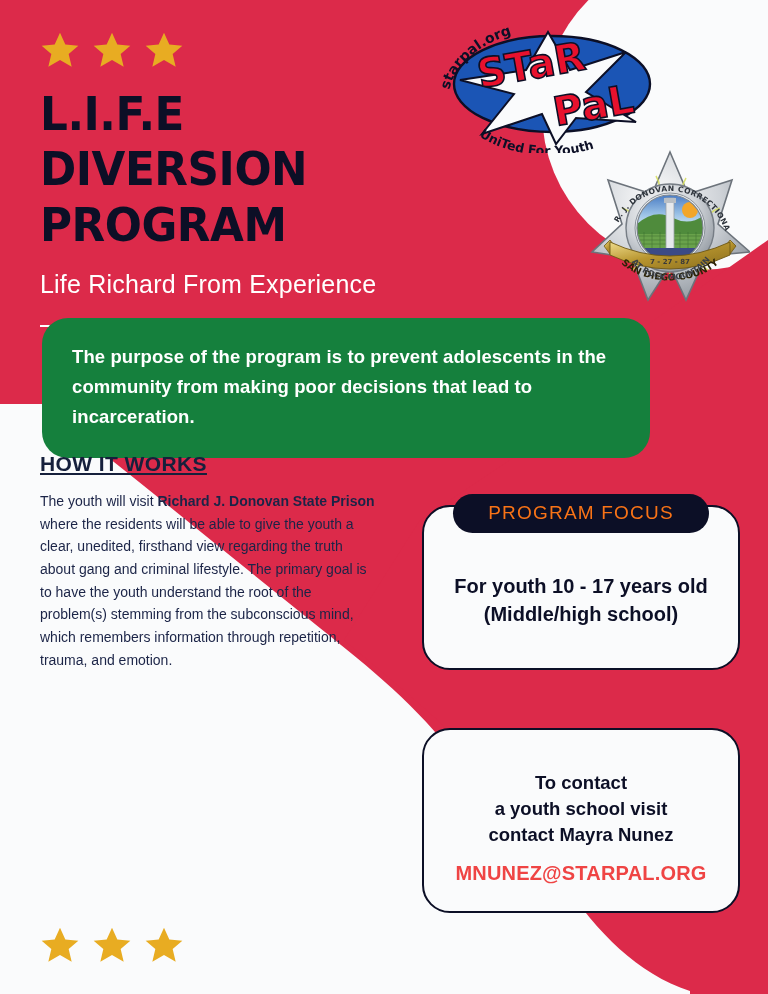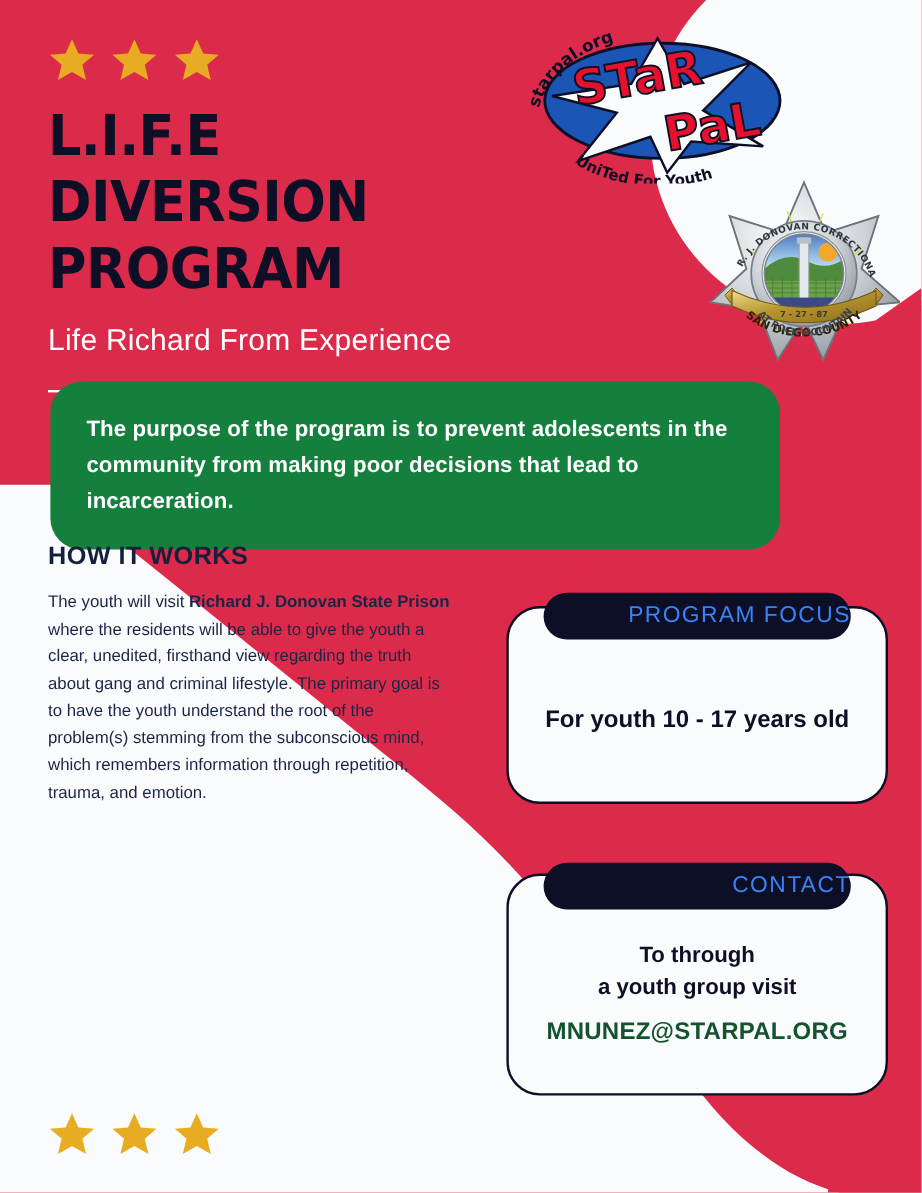--- a/index.html
+++ b/index.html
@@ -117,20 +117,21 @@
     left: 40px;
     top: 452px;
     width: 335px;
   }
   .how-heading {
     margin: 0 0 14px 0;
     color: #16203C;
     font-size: 21px;
     font-weight: bold;
     letter-spacing: 0.4px;
+    text-decoration: underline;
   }
   .how-para {
     margin: 0 0 18px 0;
     color: #1B2447;
     font-size: 14px;
     line-height: 1.62;
     font-weight: normal;
   }
   .how-para:last-child { margin-bottom: 0; }
   .how-para b { font-weight: bold; }
@@ -158,25 +159,25 @@
     left: 422px;
     top: 728px;
     width: 318px;
     height: 185px;
     padding: 30px 18px 16px 18px;
   }
   .card-pill {
     position: absolute;
     background: #0C0F26;
     border-radius: 22px;
-    color: #3b82f6;
+    color: #f97316;
     font-size: 19px;
     font-weight: normal;
     letter-spacing: 1.2px;
-    text-align: right;
+    text-align: center;
     padding: 8px 0 9px 0;
   }
   .pill-focus {
     left: 453px;
     top: 494px;
     width: 256px;
   }
   .pill-contact {
     left: 453px;
     top: 719px;
@@ -192,21 +193,21 @@
   }
   .contact-line {
     margin: 0;
     color: #0C0F26;
     font-size: 18.5px;
     line-height: 1.4;
     font-weight: bold;
   }
   .contact-email {
     margin: 14px 0 0 0;
-    color: #14532d;
+    color: #ef4444;
     font-size: 20px;
     font-weight: bold;
     letter-spacing: 0.2px;
   }
 </style>
 </head>
 <body>
 
 <div class="poster">
 
@@ -355,32 +356,33 @@
   </div>
 
   <div class="how-section">
     <h2 class="how-heading">HOW IT WORKS</h2>
     <p class="how-para"><span>The youth will visit </span><b>Richard J. Donovan State Prison</b><span> where the residents will be able to give the youth a clear, unedited, firsthand view regarding the truth about gang and criminal lifestyle. The primary goal is to have the youth understand the root of the problem(s) stemming from the subconscious mind, which remembers information through repetition, trauma, and emotion.</span></p>
   </div>
 
   <div class="card card-focus">
     <div class="card-body">
       <p class="focus-text">For youth 10 - 17 years old</p>
+      <p class="focus-text">(Middle/high school)</p>
     </div>
   </div>
   <div class="card-pill pill-focus">PROGRAM FOCUS</div>
 
   <div class="card card-contact">
     <div class="card-body">
-      <p class="contact-line">To through</p>
-      <p class="contact-line">a youth group visit</p>
+      <p class="contact-line">To contact</p>
+      <p class="contact-line">a youth school visit</p>
+      <p class="contact-line">contact Mayra Nunez</p>
       <p class="contact-email">MNUNEZ@STARPAL.ORG</p>
     </div>
   </div>
-  <div class="card-pill pill-contact">CONTACT</div>
 
   <div class="stars stars-bottom">
     <svg class="star-glyph" viewBox="0 0 24 24">
       <polygon points="12,1.6 15.2,8.7 23,9.4 17.2,14.4 19,22 12,18 5,22 6.8,14.4 1,9.4 8.8,8.7" fill="#E8AC22"></polygon>
     </svg>
     <svg class="star-glyph" viewBox="0 0 24 24">
       <polygon points="12,1.6 15.2,8.7 23,9.4 17.2,14.4 19,22 12,18 5,22 6.8,14.4 1,9.4 8.8,8.7" fill="#E8AC22"></polygon>
     </svg>
     <svg class="star-glyph" viewBox="0 0 24 24">
       <polygon points="12,1.6 15.2,8.7 23,9.4 17.2,14.4 19,22 12,18 5,22 6.8,14.4 1,9.4 8.8,8.7" fill="#E8AC22"></polygon>

